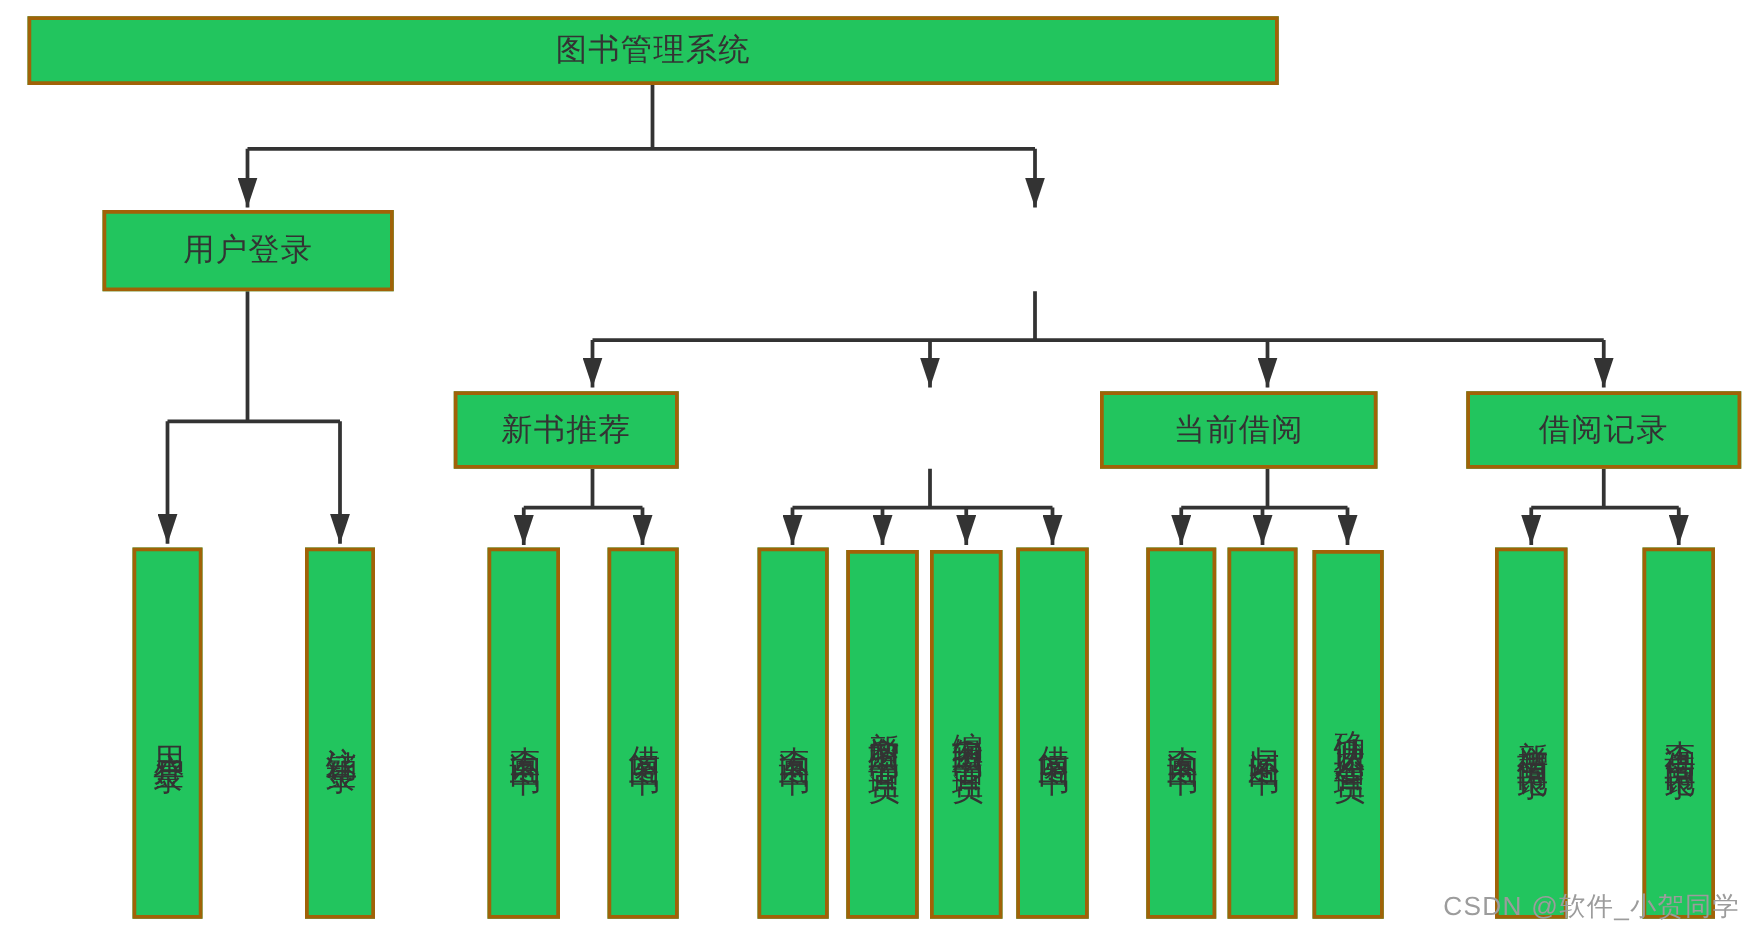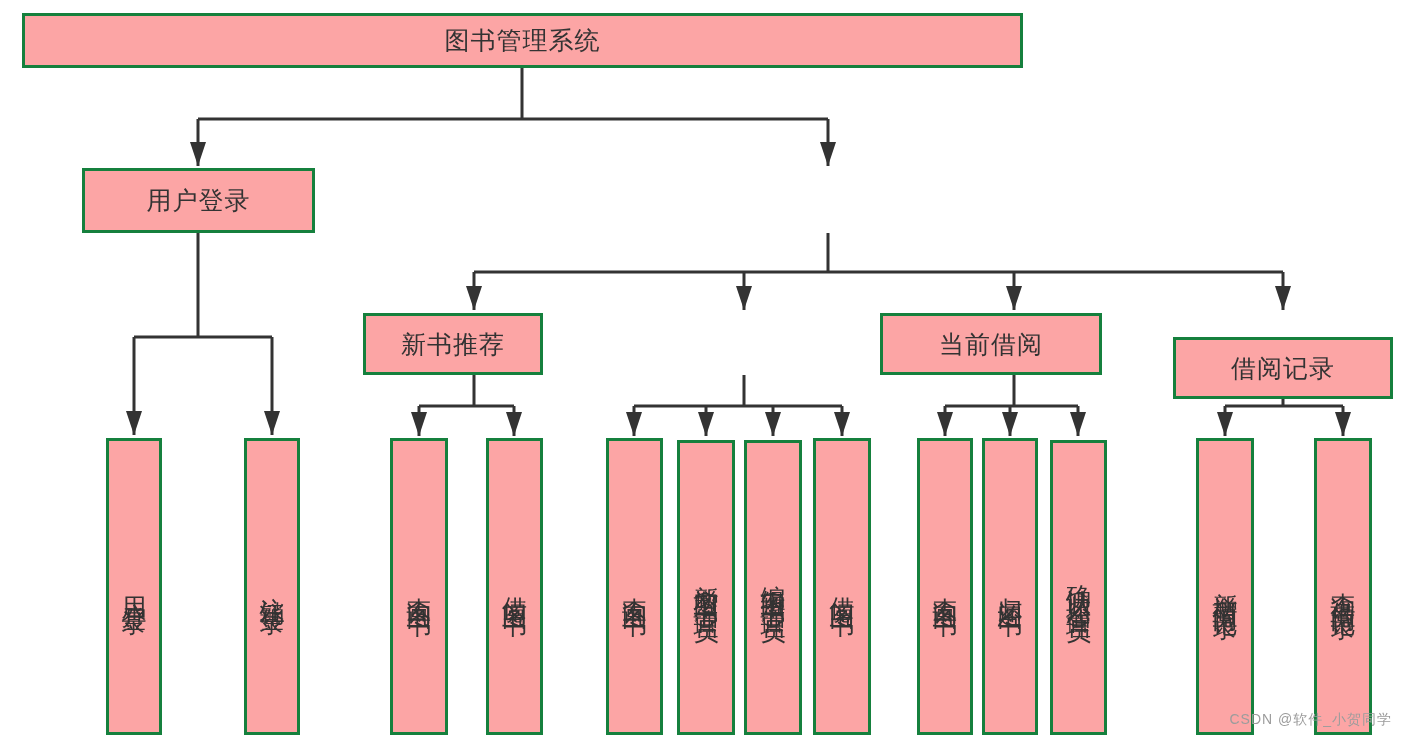--- a/index.html
+++ b/index.html
@@ -7,40 +7,40 @@
     position:relative;
     width:1405px;height:747px;
     background:#ffffff;
     font-family:"Liberation Sans","DejaVu Sans",sans-serif;
     overflow:hidden;
   }
   #wires{position:absolute;left:0;top:0;width:1405px;height:747px;pointer-events:none;}
   .node{
     position:absolute;
     box-sizing:border-box;
-    background:#fca5a5;
-    border:3px solid #15803d;
+    background:#22c55e;
+    border:3px solid #a16207;
     color:#333333;
     display:flex;
     align-items:center;
     justify-content:center;
     font-size:25px;
     line-height:1;
     letter-spacing:1px;
   }
   .node.v{
     writing-mode:vertical-rl;
     text-orientation:mixed;
     letter-spacing:5px;
     font-size:25px;
   }
   .watermark{
     position:absolute;
     color:#9c9c9c;
-    font-size:14px;
+    font-size:21px;
     letter-spacing:1px;
     white-space:nowrap;
   }
 </style>
 </head>
 <body>
 
 <div id="canvas">
 
   <svg id="wires" viewBox="0 0 1405 747" xmlns="http://www.w3.org/2000/svg">
@@ -86,21 +86,21 @@
       <line x1="1343" y1="406" x2="1343" y2="436" marker-end="url(#arrow)"></line>
     </g>
   </svg>
 
   <div class="node" style="left:22px;top:13px;width:1001px;height:55px;">图书管理系统</div>
 
   <div class="node" style="left:82px;top:168px;width:233px;height:65px;">用户登录</div>
 
   <div class="node" style="left:363px;top:313px;width:180px;height:62px;">新书推荐</div>
   <div class="node" style="left:880px;top:313px;width:222px;height:62px;">当前借阅</div>
-  <div class="node" style="left:1173px;top:313px;width:220px;height:62px;margin-top:24px;">借阅记录</div>
+  <div class="node" style="left:1173px;top:313px;width:220px;height:62px;">借阅记录</div>
 
   <div class="node v" style="left:106px;top:438px;width:56px;height:297px;">用户登录</div>
   <div class="node v" style="left:244px;top:438px;width:56px;height:297px;">注销登录</div>
 
   <div class="node v" style="left:390px;top:438px;width:58px;height:297px;">查询图书</div>
   <div class="node v" style="left:486px;top:438px;width:57px;height:297px;">借阅图书</div>
 
   <div class="node v" style="left:606px;top:438px;width:57px;height:297px;">查询图书</div>
   <div class="node v" style="left:677px;top:440px;width:58px;height:295px;">新增图书（管理员）</div>
   <div class="node v" style="left:744px;top:440px;width:58px;height:295px;">编辑图书（管理员）</div>

